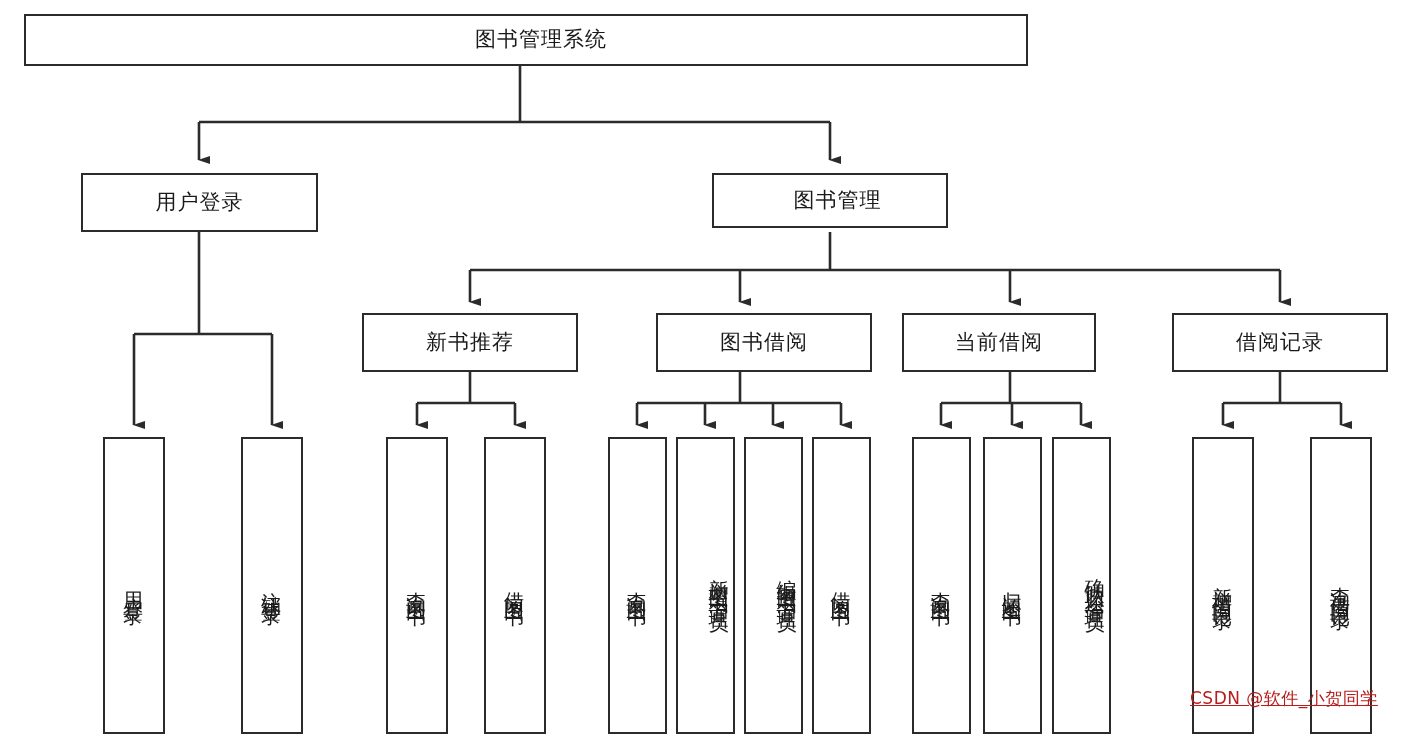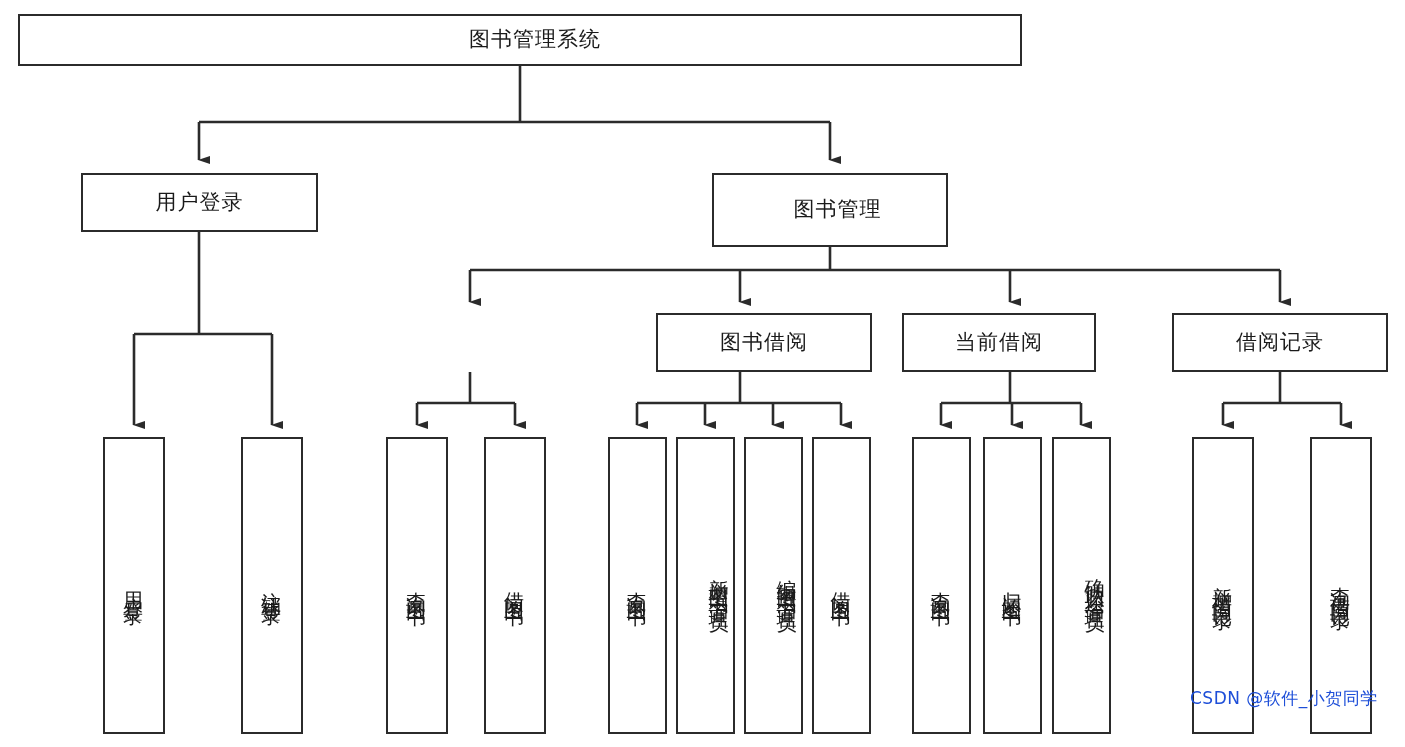--- a/index.html
+++ b/index.html
@@ -54,24 +54,25 @@
   .node.vert .vtext {
     writing-mode: vertical-rl;
     text-orientation: upright;
     display: block;
   }
   .watermark {
     position: absolute;
     left: 1190px;
     top: 687px;
     font-size: 17px;
-    color: #1d4ed8;
+    color: #b91c1c;
     letter-spacing: 0.5px;
     white-space: nowrap;
     font-family: "DejaVu Sans", "Liberation Sans", sans-serif;
+    text-decoration: underline;
   }
 </style>
 </head>
 <body>
 
 <div id="canvas">
 
   <svg class="edges" viewBox="0 0 1405 747">
     <defs>
       <marker id="arrow" markerWidth="10" markerHeight="12" refX="4" refY="11" orient="auto" markerUnits="userSpaceOnUse">
@@ -115,31 +116,34 @@
       <path d="M1012,403 L1012,425" marker-end="url(#arrow)"></path>
       <path d="M1081,403 L1081,425" marker-end="url(#arrow)"></path>
 
       <path d="M1280,372 L1280,403"></path>
       <path d="M1223,403 L1341,403"></path>
       <path d="M1223,403 L1223,425" marker-end="url(#arrow)"></path>
       <path d="M1341,403 L1341,425" marker-end="url(#arrow)"></path>
     </g>
   </svg>
 
-  <div class="node horiz" style="left:18px; top:14px; width:1004px; height:52px;padding-left:30px;">
+  <div class="node horiz" style="left:24px; top:14px; width:1004px; height:52px;padding-left:30px;">
     <span>图书管理系统</span>
   </div>
 
   <div class="node horiz" style="left:81px; top:173px; width:237px; height:59px;">
     <span>用户登录</span>
   </div>
-  <div class="node horiz" style="left:712px; top:173px; width:236px; height:74px;padding-left:15px;">
+  <div class="node horiz" style="left:712px; top:173px; width:236px; height:55px;padding-left:15px;">
     <span>图书管理</span>
   </div>
 
+  <div class="node horiz" style="left:362px; top:313px; width:216px; height:59px;">
+    <span>新书推荐</span>
+  </div>
   <div class="node horiz" style="left:632px; top:313px; width:216px; height:59px;margin-left:24px;">
     <span>图书借阅</span>
   </div>
   <div class="node horiz" style="left:902px; top:313px; width:194px; height:59px;">
     <span>当前借阅</span>
   </div>
   <div class="node horiz" style="left:1172px; top:313px; width:216px; height:59px;">
     <span>借阅记录</span>
   </div>
 

